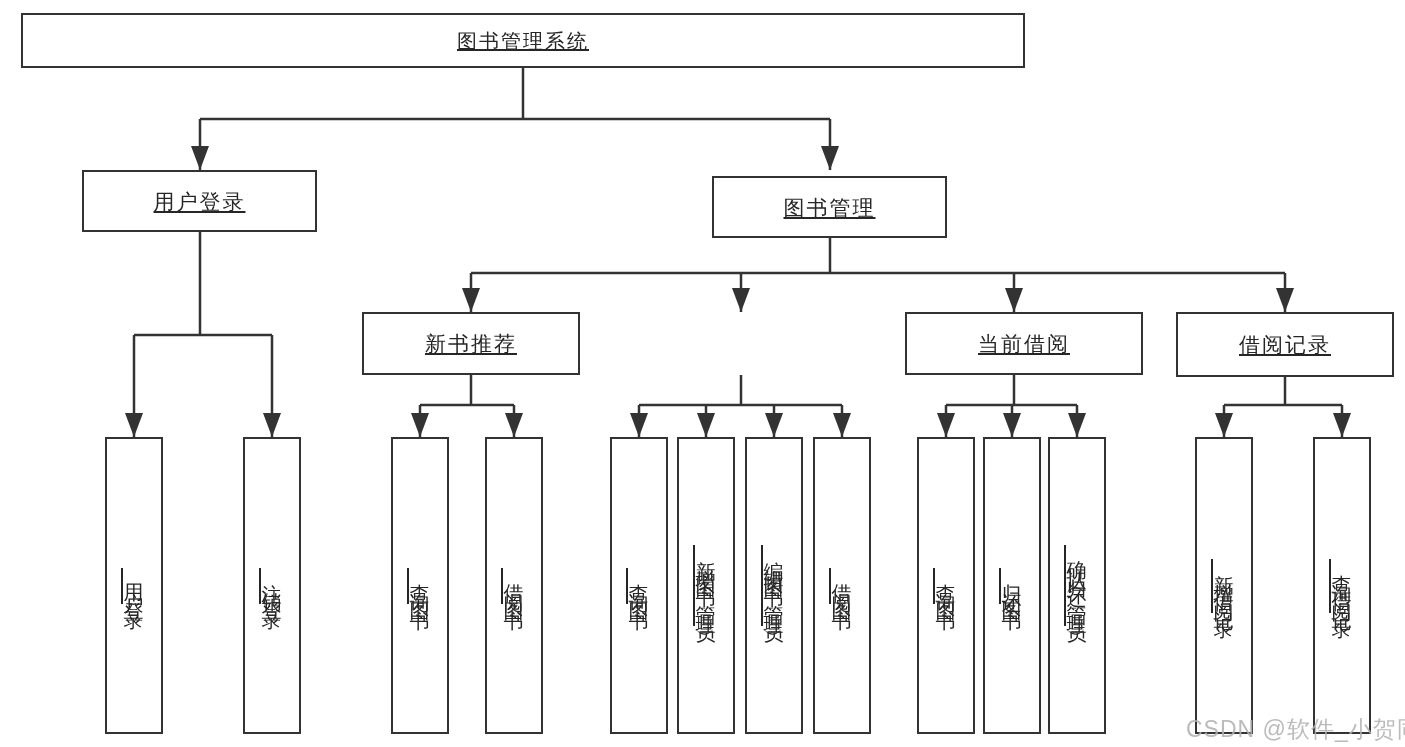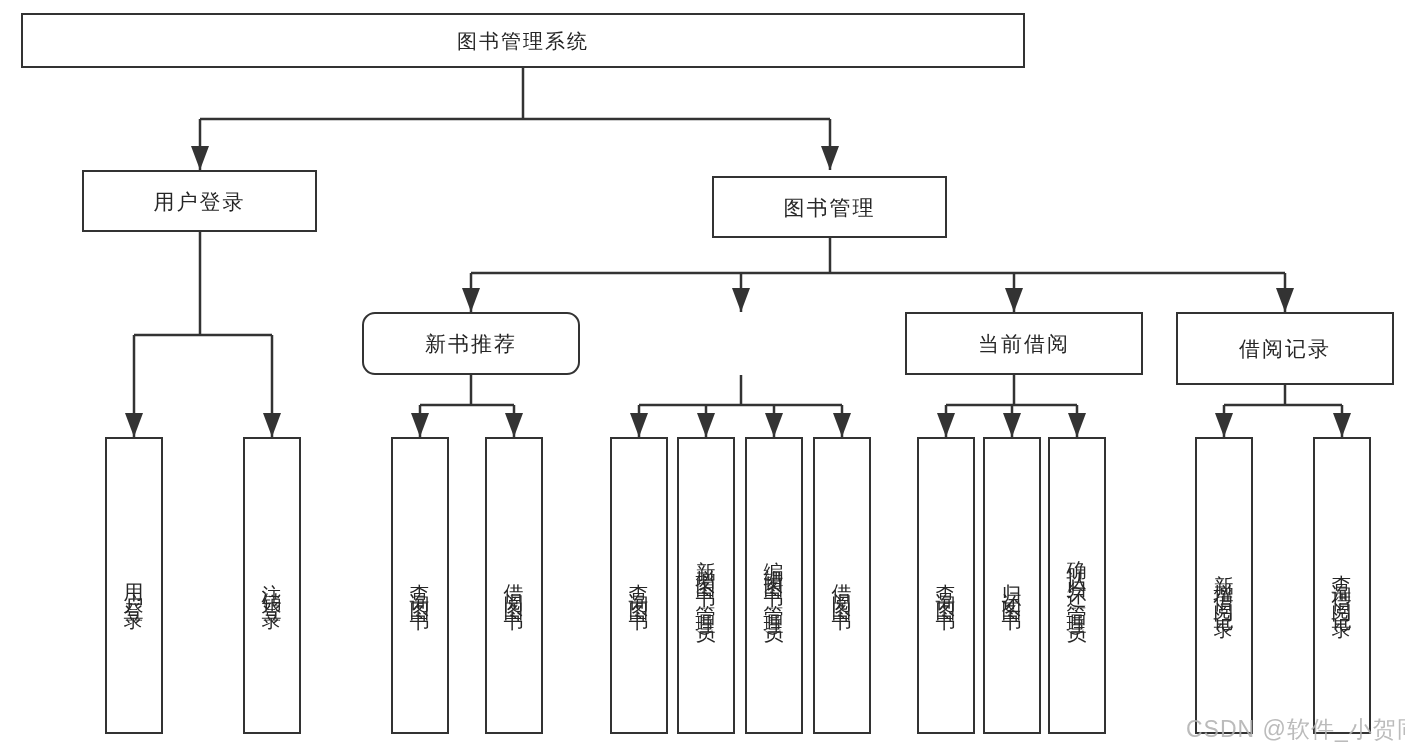--- a/index.html
+++ b/index.html
@@ -19,20 +19,21 @@
   .ln { stroke: #333333; stroke-width: 2.5; fill: none; }
   .box {
     position: absolute;
     box-sizing: border-box;
     background: #ffffff;
     border: 2.5px solid #333333;
     display: flex;
     align-items: center;
     justify-content: center;
     color: #262626;
+    text-decoration: underline;
   }
   .box.h span {
     font-size: 21px;
     letter-spacing: 2px;
     line-height: 1;
     white-space: nowrap;
   }
   .box.root span { font-size: 20px; }
   .box.v span {
     writing-mode: vertical-rl;
@@ -109,27 +110,27 @@
     <span>图书管理系统</span>
   </div>
 
   <div class="box h" style="left:82px; top:170px; width:235px; height:62px;">
     <span>用户登录</span>
   </div>
   <div class="box h" style="left:712px; top:170px; width:235px; height:62px;margin-top:6px;">
     <span>图书管理</span>
   </div>
 
-  <div class="box h" style="left:362px; top:312px; width:218px; height:63px;border-radius:13px;">
+  <div class="box h" style="left:362px; top:312px; width:218px; height:63px;">
     <span>新书推荐</span>
   </div>
   <div class="box h" style="left:905px; top:312px; width:238px; height:63px;">
     <span>当前借阅</span>
   </div>
-  <div class="box h" style="left:1176px; top:312px; width:218px; height:73px;">
+  <div class="box h" style="left:1176px; top:312px; width:218px; height:65px;">
     <span>借阅记录</span>
   </div>
 
   <div class="box v" style="left:105px; top:437px; width:58px; height:297px;">
     <span>用户登录</span>
   </div>
   <div class="box v" style="left:243px; top:437px; width:58px; height:297px;">
     <span>注销登录</span>
   </div>
 

